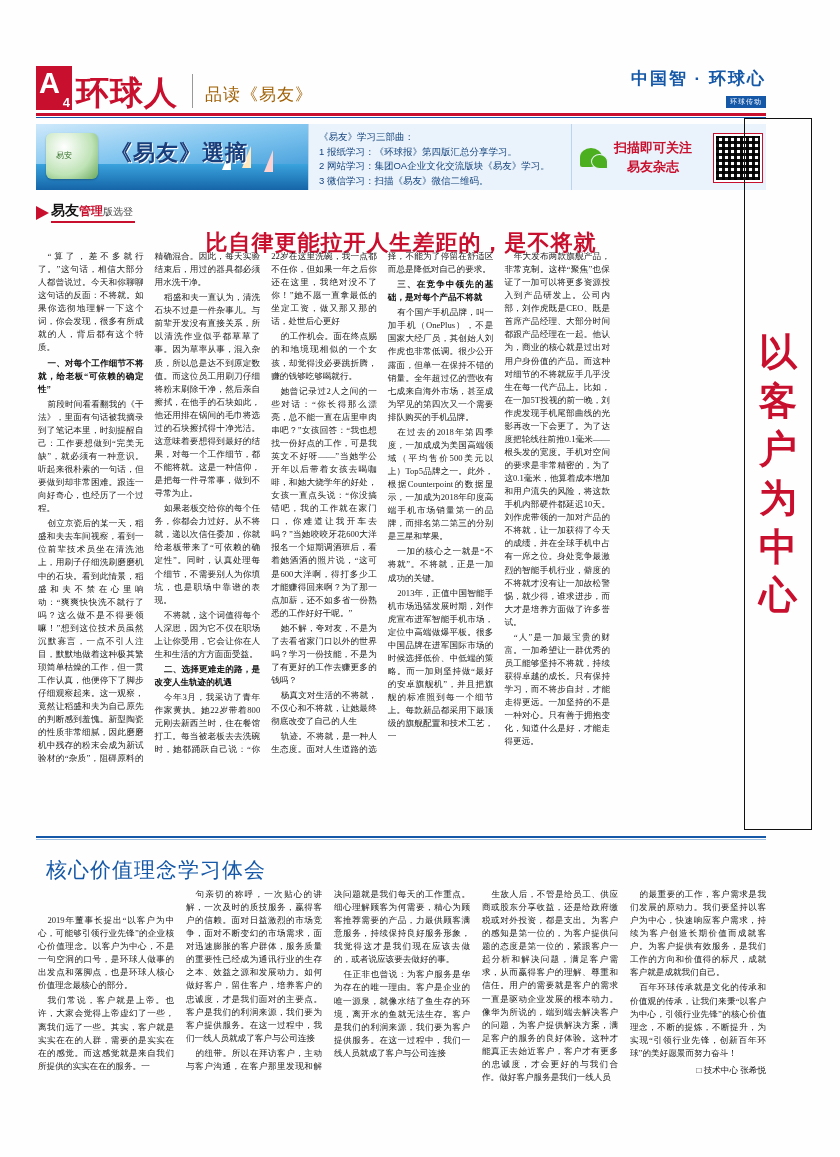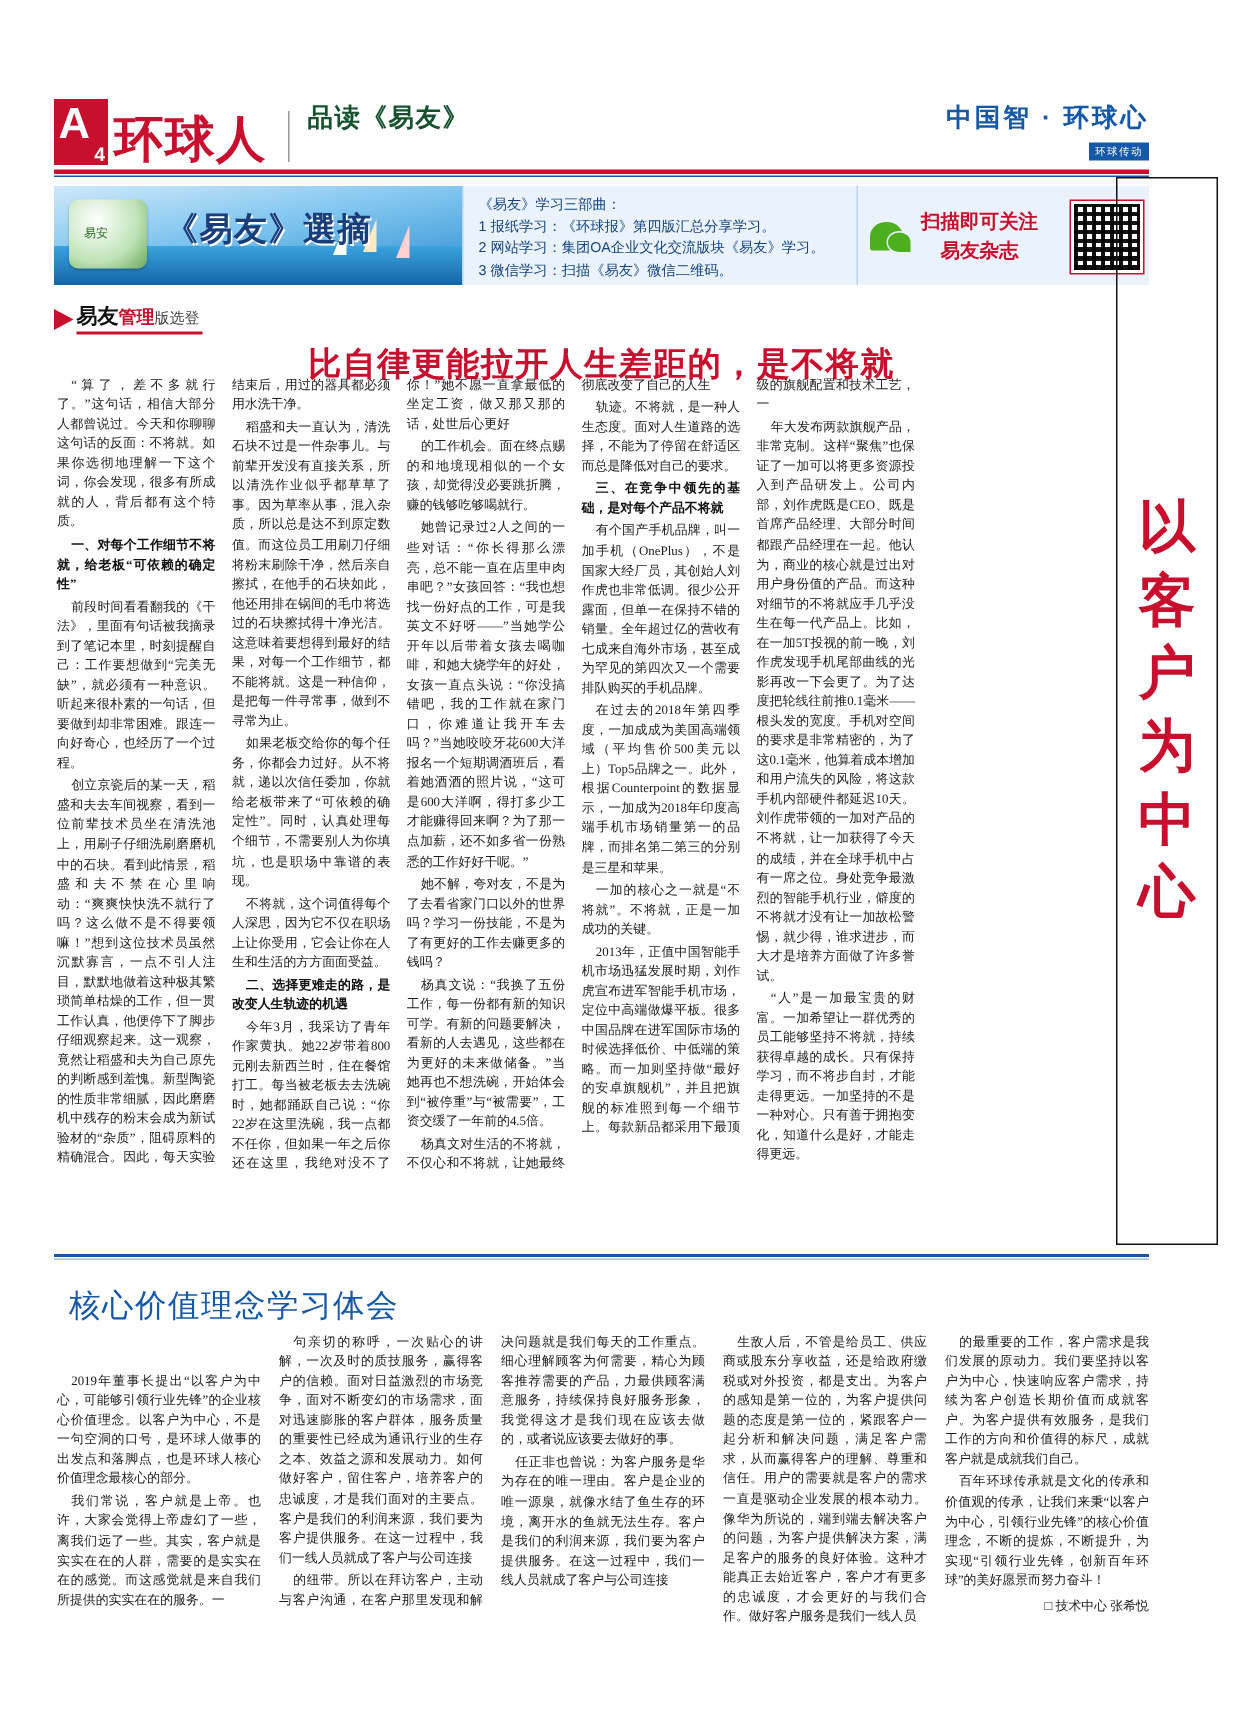--- a/index.html
+++ b/index.html
@@ -64,23 +64,23 @@
   }
   .masthead-sep {
     width: 1px;
     height: 34px;
     background: #999;
     margin: 0 12px 2px 14px;
   }
   .masthead-section {
     font-family: "Liberation Sans", sans-serif;
     font-size: 17px;
-    font-weight: bold;
-    color: #14532d;
-    margin-bottom: 20px;
+    font-weight: normal;
+    color: #a16207;
+    margin-bottom: 4px;
     letter-spacing: 1px;
   }
   .brand-right {
     margin-left: auto;
     text-align: right;
     margin-bottom: 2px;
   }
   .brand-right .line1 {
     font-family: "Liberation Sans", sans-serif;
     font-size: 17px;
@@ -402,21 +402,20 @@
     <p>前段时间看看翻我的《干法》，里面有句话被我摘录到了笔记本里，时刻提醒自己：工作要想做到“完美无缺”，就必须有一种意识。听起来很朴素的一句话，但要做到却非常困难。跟连一向好奇心，也经历了一个过程。</p>
     <p>创立京瓷后的某一天，稻盛和夫去车间视察，看到一位前辈技术员坐在清洗池上，用刷子仔细洗刷磨磨机中的石块。看到此情景，稻盛和夫不禁在心里响动：“爽爽快快洗不就行了吗？这么做不是不得要领嘛！”想到这位技术员虽然沉默寡言，一点不引人注目，默默地做着这种极其繁琐简单枯燥的工作，但一贯工作认真，他便停下了脚步仔细观察起来。这一观察，竟然让稻盛和夫为自己原先的判断感到羞愧。新型陶瓷的性质非常细腻，因此磨磨机中残存的粉末会成为新试验材的“杂质”，阻碍原料的精确混合。因此，每天实验结束后，用过的器具都必须用水洗干净。</p>
     <p>稻盛和夫一直认为，清洗石块不过是一件杂事儿。与前辈开发没有直接关系，所以清洗作业似乎都草草了事。因为草率从事，混入杂质，所以总是达不到原定数值。而这位员工用刷刀仔细将粉末刷除干净，然后亲自擦拭，在他手的石块如此，他还用排在锅间的毛巾将选过的石块擦拭得十净光洁。这意味着要想得到最好的结果，对每一个工作细节，都不能将就。这是一种信仰，是把每一件寻常事，做到不寻常为止。</p>
     <p>如果老板交给你的每个任务，你都会力过好。从不将就，递以次信任委加，你就给老板带来了“可依赖的确定性”。同时，认真处理每个细节，不需要别人为你填坑，也是职场中靠谱的表现。</p>
     <p>不将就，这个词值得每个人深思，因为它不仅在职场上让你受用，它会让你在人生和生活的方方面面受益。</p>
     <p class="sub">二、选择更难走的路，是改变人生轨迹的机遇</p>
     <p>今年3月，我采访了青年作家黄执。她22岁带着800元刚去新西兰时，住在餐馆打工。每当被老板去去洗碗时，她都踊跃自己说：“你22岁在这里洗碗，我一点都不任你，但如果一年之后你还在这里，我绝对没不了你！”她不愿一直拿最低的坐定工资，做又那又那的话，处世后心更好</p>
     <p>的工作机会。面在终点赐的和地境现相似的一个女孩，却觉得没必要跳折腾，赚的钱够吃够喝就行。</p>
     <p>她曾记录过2人之间的一些对话：“你长得那么漂亮，总不能一直在店里申肉串吧？”女孩回答：“我也想找一份好点的工作，可是我英文不好呀——”当她学公开年以后带着女孩去喝咖啡，和她大烧学年的好处，女孩一直点头说：“你没搞错吧，我的工作就在家门口，你难道让我开车去吗？”当她咬咬牙花600大洋报名一个短期调酒班后，看着她酒酒的照片说，“这可是600大洋啊，得打多少工才能赚得回来啊？为了那一点加薪，还不如多省一份熟悉的工作好好干呢。”</p>
     <p>她不解，夸对友，不是为了去看省家门口以外的世界吗？学习一份技能，不是为了有更好的工作去赚更多的钱吗？</p>
-    <p>杨真文说：“我换了五份工作，每一份都有新的知识可学。有新的问题要解决，看新的人去遇见，这些都在为更好的未来做储备。”当她再也不想洗碗，开始体会到“被停重”与“被需要”，工资交缓了一年前的4.5倍。</p>
     <p>杨真文对生活的不将就，不仅心和不将就，让她最终彻底改变了自己的人生</p>
     <p>轨迹。不将就，是一种人生态度。面对人生道路的选择，不能为了停留在舒适区而总是降低对自己的要求。</p>
     <p class="sub">三、在竞争中领先的基础，是对每个产品不将就</p>
     <p>有个国产手机品牌，叫一加手机（OnePlus），不是国家大经厂员，其创始人刘作虎也非常低调。很少公开露面，但单一在保持不错的销量。全年超过亿的营收有七成来自海外市场，甚至成为罕见的第四次又一个需要排队购买的手机品牌。</p>
     <p>在过去的2018年第四季度，一加成成为美国高端领域（平均售价500美元以上）Top5品牌之一。此外，根据Counterpoint的数据显示，一加成为2018年印度高端手机市场销量第一的品牌，而排名第二第三的分别是三星和苹果。</p>
     <p>一加的核心之一就是“不将就”。不将就，正是一加成功的关键。</p>
     <p>2013年，正值中国智能手机市场迅猛发展时期，刘作虎宣布进军智能手机市场，定位中高端做爆平板。很多中国品牌在进军国际市场的时候选择低价、中低端的策略。而一加则坚持做“最好的安卓旗舰机”，并且把旗舰的标准照到每一个细节上。每款新品都采用下最顶级的旗舰配置和技术工艺，一</p>
     <p>年大发布两款旗舰产品，非常克制。这样“聚焦”也保证了一加可以将更多资源投入到产品研发上。公司内部，刘作虎既是CEO、既是首席产品经理、大部分时间都跟产品经理在一起。他认为，商业的核心就是过出对用户身份值的产品。而这种对细节的不将就应手几乎没生在每一代产品上。比如，在一加5T投视的前一晚，刘作虎发现手机尾部曲线的光影再改一下会更了。为了达度把轮线往前推0.1毫米——根头发的宽度。手机对空间的要求是非常精密的，为了这0.1毫米，他算着成本增加和用户流失的风险，将这款手机内部硬件都延迟10天。刘作虎带领的一加对产品的不将就，让一加获得了今天的成绩，并在全球手机中占有一席之位。身处竞争最激烈的智能手机行业，僻度的不将就才没有让一加故松警惕，就少得，谁求进步，而大才是培养方面做了许多誉试。</p>
     <p>“人”是一加最宝贵的财富。一加希望让一群优秀的员工能够坚持不将就，持续获得卓越的成长。只有保持学习，而不将步自封，才能走得更远。一加坚持的不是一种对心。只有善于拥抱变化，知道什么是好，才能走得更远。</p>
   </div>

